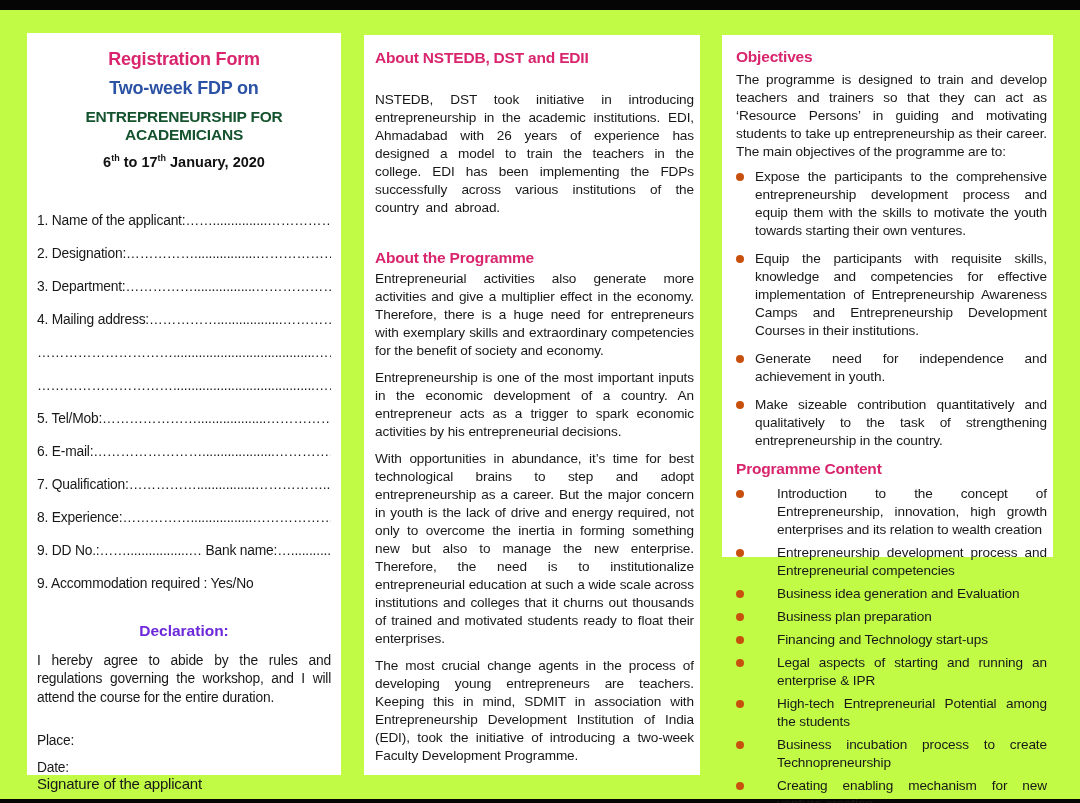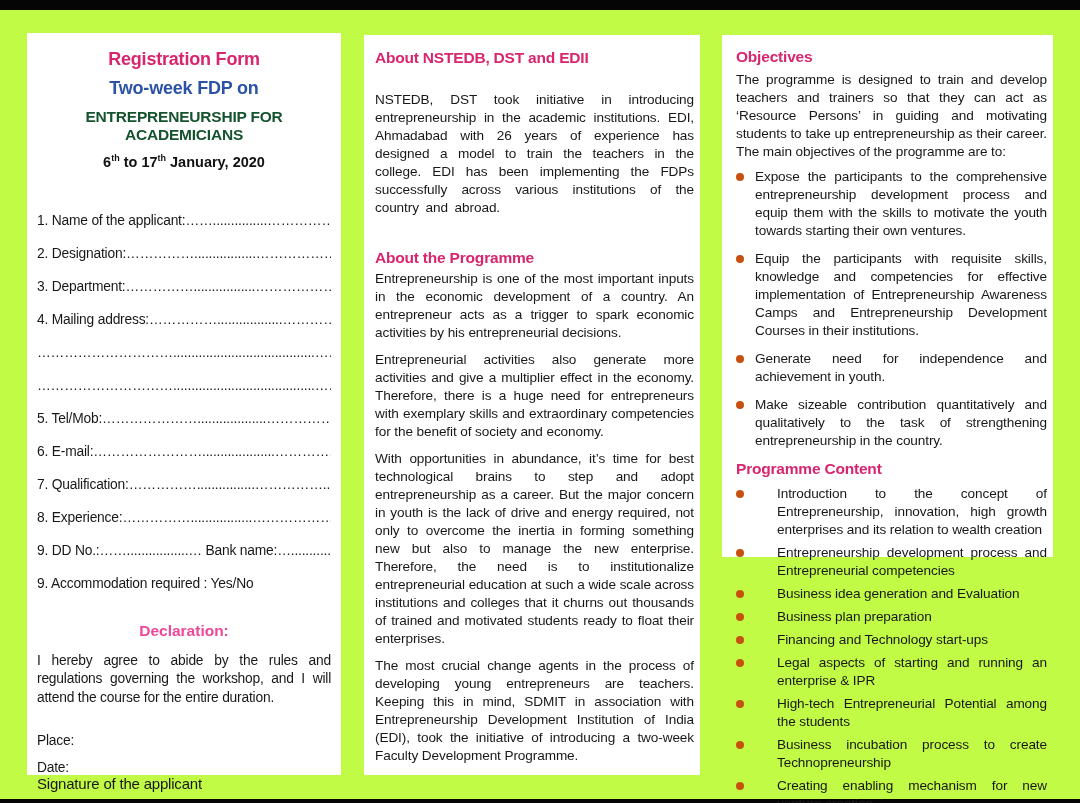--- a/index.html
+++ b/index.html
@@ -32,21 +32,21 @@
 
   .fields { margin-top: 42px; }
   .field-line {
     font-size: 13.8px;
     line-height: 18px;
     margin-bottom: 15px;
     white-space: nowrap;
     overflow: hidden;
     letter-spacing: -0.2px;
   }
-  .decl-title { text-align: center; color: #ec4899; font-size: 15.5px; font-weight: bold; margin: 14px 0 12px 0; }
+  .decl-title { text-align: center; color: #6d28d9; font-size: 15.5px; font-weight: bold; margin: 14px 0 12px 0; }
   .decl-text  { font-size: 13.8px; line-height: 18.5px; text-align: justify; letter-spacing: -0.2px; }
   .plain-line { font-size: 13.8px; letter-spacing: -0.2px; }
   .place-line { margin-top: 26px; }
   .date-line  { margin-top: 12px; }
   .sig-line   { margin-top: auto; font-size: 15px; letter-spacing: -0.2px; }
 
   
   .ph { color: #D8256E; font-size: 15.5px; font-weight: bold; letter-spacing: -0.2px; }
   .panel.middle .ph1 { margin: 4px 0 24px 0; }
   .panel.middle .ph2 { margin: 32px 0 3px 0; }
@@ -107,22 +107,22 @@
   <div class="plain-line place-line">Place:</div>
   <div class="plain-line date-line">Date:</div>
   <div class="sig-line">Signature of the applicant</div>
 </section>
 
 <section class="panel middle">
   <div class="ph ph1">About NSTEDB, DST and EDII</div>
   <p class="sp">NSTEDB, DST took initiative in introducing entrepreneurship in the academic institutions. EDI, Ahmadabad with 26 years of experience has designed a model to train the teachers in the college. EDI has been implementing the FDPs successfully across various institutions of the country and abroad.</p>
 
   <div class="ph ph2">About the Programme</div>
+  <p>Entrepreneurial activities also generate more activities and give a multiplier effect in the economy. Therefore, there is a huge need for entrepreneurs with exemplary skills and extraordinary competencies for the benefit of society and economy.</p>
   <p>Entrepreneurship is one of the most important inputs in the economic development of a country. An entrepreneur acts as a trigger to spark economic activities by his entrepreneurial decisions.</p>
-  <p>Entrepreneurial activities also generate more activities and give a multiplier effect in the economy. Therefore, there is a huge need for entrepreneurs with exemplary skills and extraordinary competencies for the benefit of society and economy.</p>
   <p>With opportunities in abundance, it’s time for best technological brains to step and adopt entrepreneurship as a career. But the major concern in youth is the lack of drive and energy required, not only to overcome the inertia in forming something new but also to manage the new enterprise. Therefore, the need is to institutionalize entrepreneurial education at such a wide scale across institutions and colleges that it churns out thousands of trained and motivated students ready to float their enterprises.</p>
   <p>The most crucial change agents in the process of developing young entrepreneurs are teachers. Keeping this in mind, SDMIT in association with Entrepreneurship Development Institution of India (EDI), took the initiative of introducing a two-week Faculty Development Programme.</p>
 </section>
 
 <section class="panel right">
   <div class="ph ph-obj">Objectives</div>
   <p class="intro">The programme is designed to train and develop teachers and trainers so that they can act as ‘Resource Persons’ in guiding and motivating students to take up entrepreneurship as their career. The main objectives of the programme are to:</p>
 
   <ul class="blist obj">
     <li>

